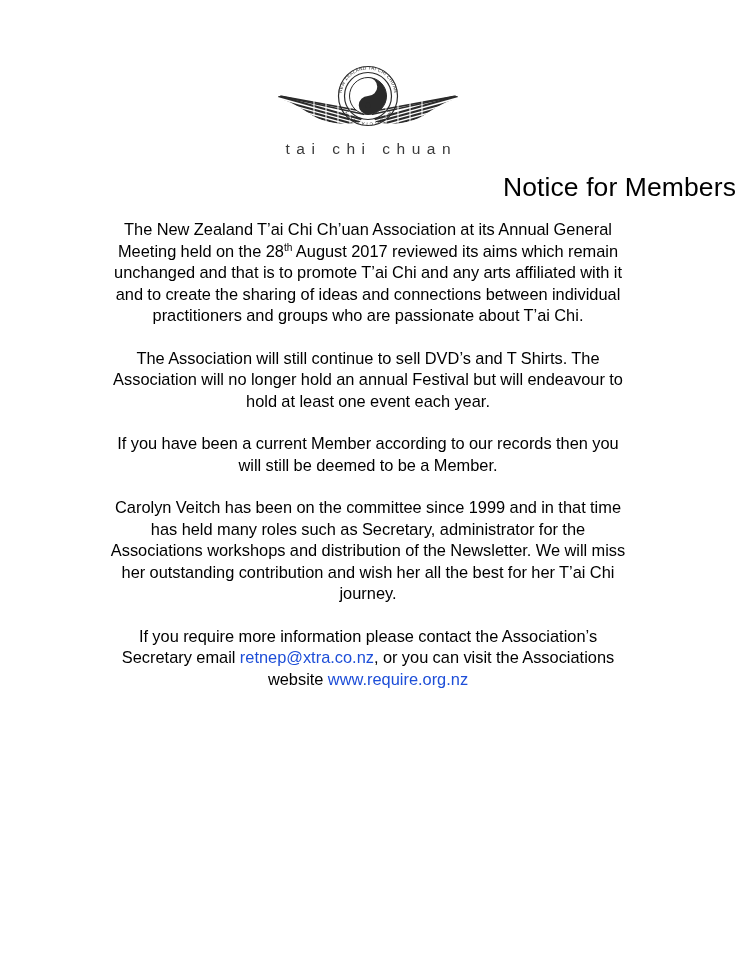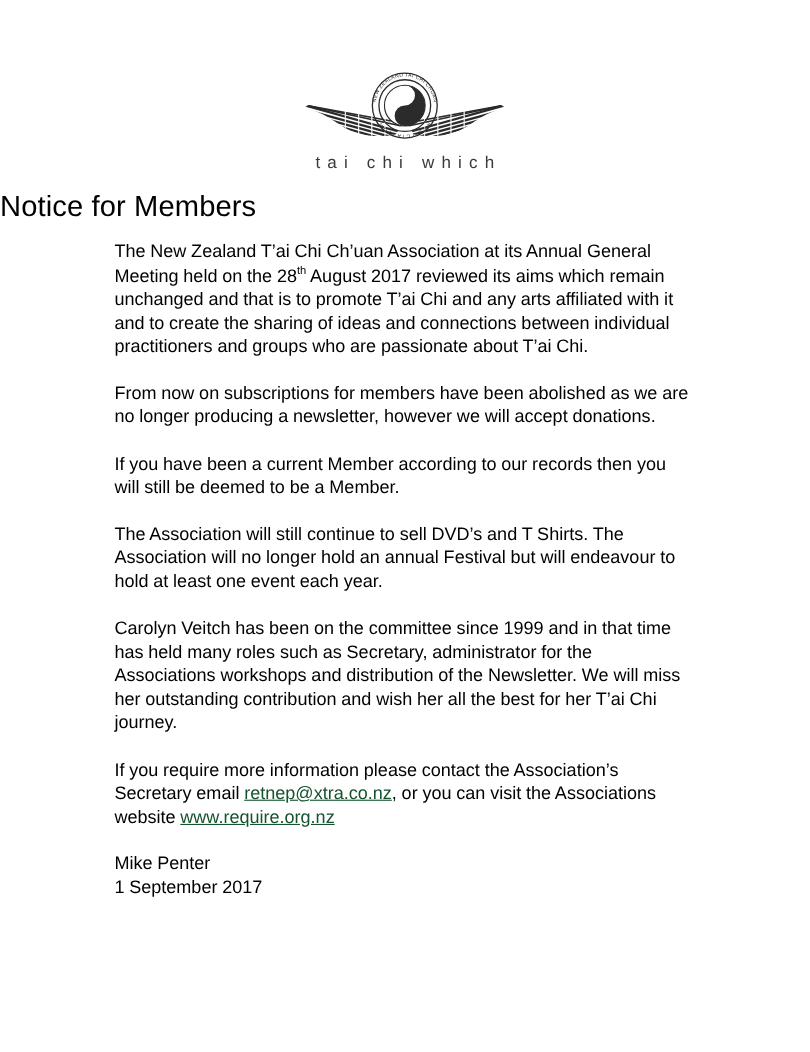--- a/index.html
+++ b/index.html
@@ -41,55 +41,54 @@
     font-size: 15.5px;
     letter-spacing: 6.5px;
     color: #3a3a3a;
     text-indent: 6.5px;
     font-weight: 400;
   }
 
   
   .doc-title {
     margin: 14px 0 0 0;
-    text-align: left;
+    text-align: right;
     font-family: "Liberation Sans", sans-serif;
     font-size: 26.5px;
     font-weight: 400;
     color: #000;
     letter-spacing: 0.1px;
   }
 
   
   .body-copy {
     position: absolute;
     left: 104px;
     top: 219px;
     width: 528px;
   }
   .para {
     font-family: "Liberation Sans", sans-serif;
     font-size: 16.4px;
     line-height: 21.5px;
     color: #000;
     margin: 0 0 21px 0;
-    text-align: left;
+    text-align: center;
     word-spacing: -0.2px;
   }
   .para.sign {
     margin-bottom: 0;
   }
   sup {
     font-size: 0.62em;
     vertical-align: super;
     line-height: 0;
   }
   a.link {
-    color: #14532d;
-    text-decoration: underline;
+    color: #1d4ed8;
     cursor: pointer;
   }
 </style>
 </head>
 <body>
 
 <div class="page">
 
   <div class="logo-block">
 
@@ -166,36 +165,34 @@
       </g>
 
       <g transform="translate(100,34)">
         <circle cx="0" cy="0" r="18.5" fill="#ffffff" stroke="#2b2b2b" stroke-width="1"></circle>
         <path d="M0,-18.5 A18.5,18.5 0 0 1 0,18.5 A9.25,9.25 0 0 1 0,0 A9.25,9.25 0 0 0 0,-18.5 Z" fill="#2b2b2b"></path>
         <circle cx="0" cy="-9.25" r="2.7" fill="#ffffff"></circle>
         <circle cx="0" cy="9.25" r="2.7" fill="#2b2b2b"></circle>
       </g>
     </svg>
 
-    <div class="wordmark">tai chi which</div>
+    <div class="wordmark">tai chi chuan</div>
   </div>
 
   <h1 class="doc-title">Notice for Members</h1>
 
   <div class="body-copy">
 
     <p class="para"><span>The New Zealand T’ai Chi Ch’uan Association at its Annual General Meeting held on the 28</span><sup>th</sup><span> August 2017 reviewed its aims which remain unchanged and that is to promote T’ai Chi and any arts affiliated with it and to create the sharing of ideas and connections between individual practitioners and groups who are passionate about T’ai Chi.</span></p>
 
-    <p class="para">From now on subscriptions for members have been abolished as we are no longer producing a newsletter, however we will accept donations.</p>
+
+    <p class="para">The Association will still continue to sell DVD’s and T Shirts. The Association will no longer hold an annual Festival but will endeavour to hold at least one event each year.</p>
 
     <p class="para">If you have been a current Member according to our records then you will still be deemed to be a Member.</p>
-
-    <p class="para">The Association will still continue to sell DVD’s and T Shirts. The Association will no longer hold an annual Festival but will endeavour to hold at least one event each year.</p>
 
     <p class="para">Carolyn Veitch has been on the committee since 1999 and in that time has held many roles such as Secretary, administrator for the Associations workshops and distribution of the Newsletter. We will miss her outstanding contribution and wish her all the best for her T’ai Chi journey.</p>
 
 
     <p class="para"><span>If you require more information please contact the Association’s Secretary email </span><a class="link">retnep@xtra.co.nz</a><span>, or you can visit the Associations website </span><a class="link">www.require.org.nz</a></p>
 
-    <p class="para sign"><span>Mike Penter</span><br><span>1 September 2017</span></p>
 
   </div>
 </div>
 
 </body></html>

